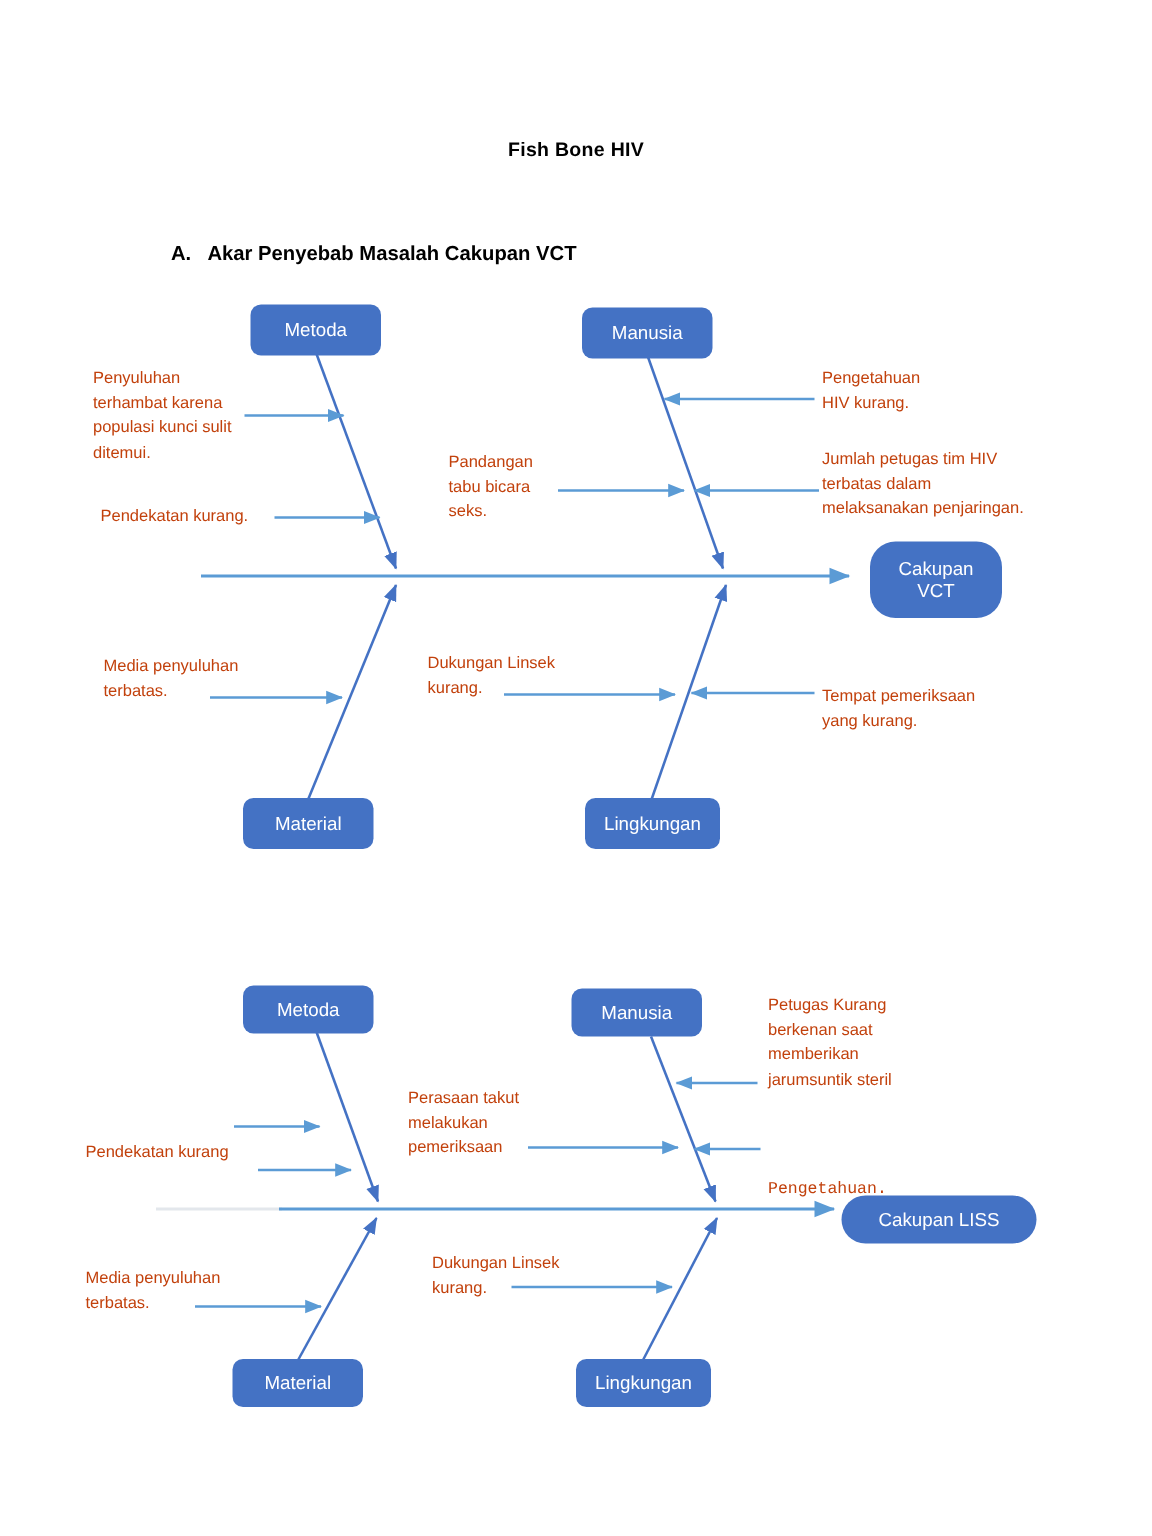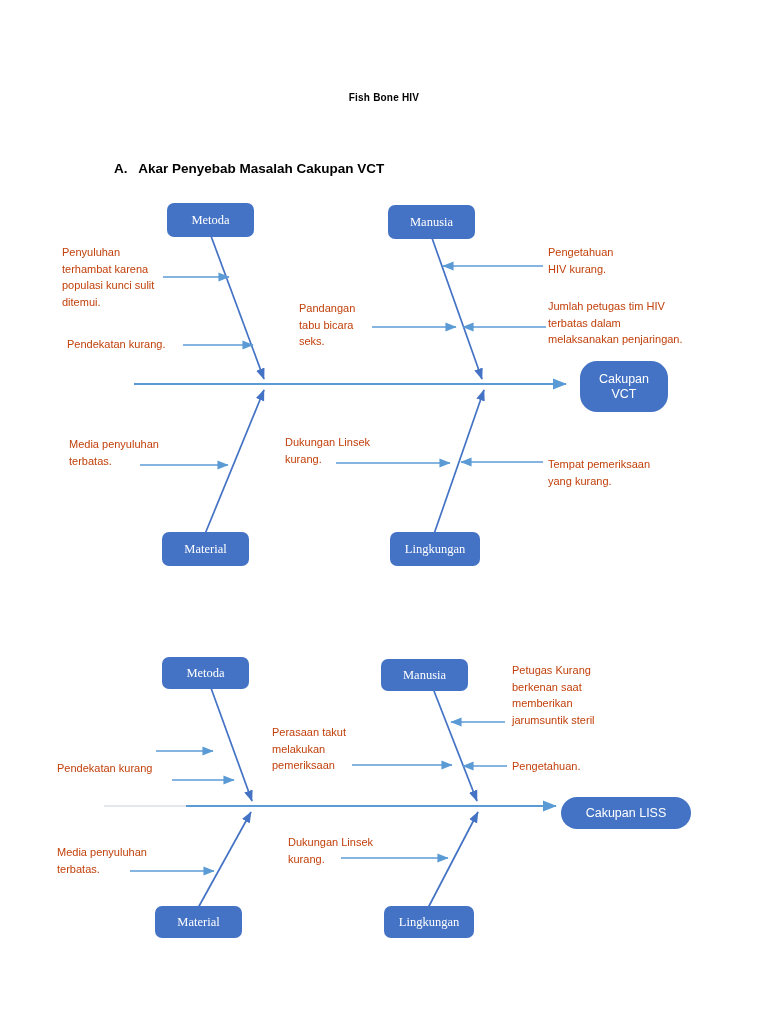--- a/index.html
+++ b/index.html
@@ -21,21 +21,21 @@
     left: 0; top: 0;
     width: 768px;
     height: 1024px;
   }
   .doc-title {
     position: absolute;
     left: 0;
     top: 92px;
     width: 768px;
     text-align: center;
-    font-size: 10px;
+    font-size: 13px;
     font-weight: bold;
     letter-spacing: 0.2px;
   }
   .section-head {
     position: absolute;
     font-size: 13.5px;
     font-weight: bold;
     white-space: pre;
   }
   .sec-a-head { left: 114px; top: 161px; }
@@ -48,21 +48,20 @@
     color: #ffffff;
     border-radius: 7px;
     display: flex;
     align-items: center;
     justify-content: center;
     text-align: center;
     font-size: 12.5px;
     line-height: 1.12;
     box-sizing: border-box;
     padding: 2px 4px;
-    font-family: Liberation Serif, serif;
   }
   .effect-box {
     position: absolute;
     background: #4472C4;
     color: #ffffff;
     border-radius: 17px;
     display: flex;
     align-items: center;
     justify-content: center;
     text-align: center;
@@ -206,19 +205,19 @@
   <div class="effect-box" style="left:561px; top:797px; width:130px; height:32px;">Cakupan LISS</div>
 
   <div class="cause" style="left:57px; top:760px; width:140px;">Pendekatan kurang</div>
   <div class="cause" style="left:272px; top:724px; width:120px;">Perasaan takut
 melakukan
 pemeriksaan</div>
   <div class="cause" style="left:512px; top:662px; width:175px;">Petugas Kurang
 berkenan saat
 memberikan
 jarumsuntik steril</div>
-  <div class="cause" style="left:512px; top:758px; width:160px;">Pengetahuan.</div>
+  <div class="cause" style="left:512px; top:785px; width:160px;font-family:Liberation Mono, monospace;">Pengetahuan.</div>
   <div class="cause" style="left:57px; top:844px; width:165px;">Media penyuluhan
 terbatas.</div>
   <div class="cause" style="left:288px; top:834px; width:150px;">Dukungan Linsek
 kurang.</div>
 
 </div>
 
 </body></html>

